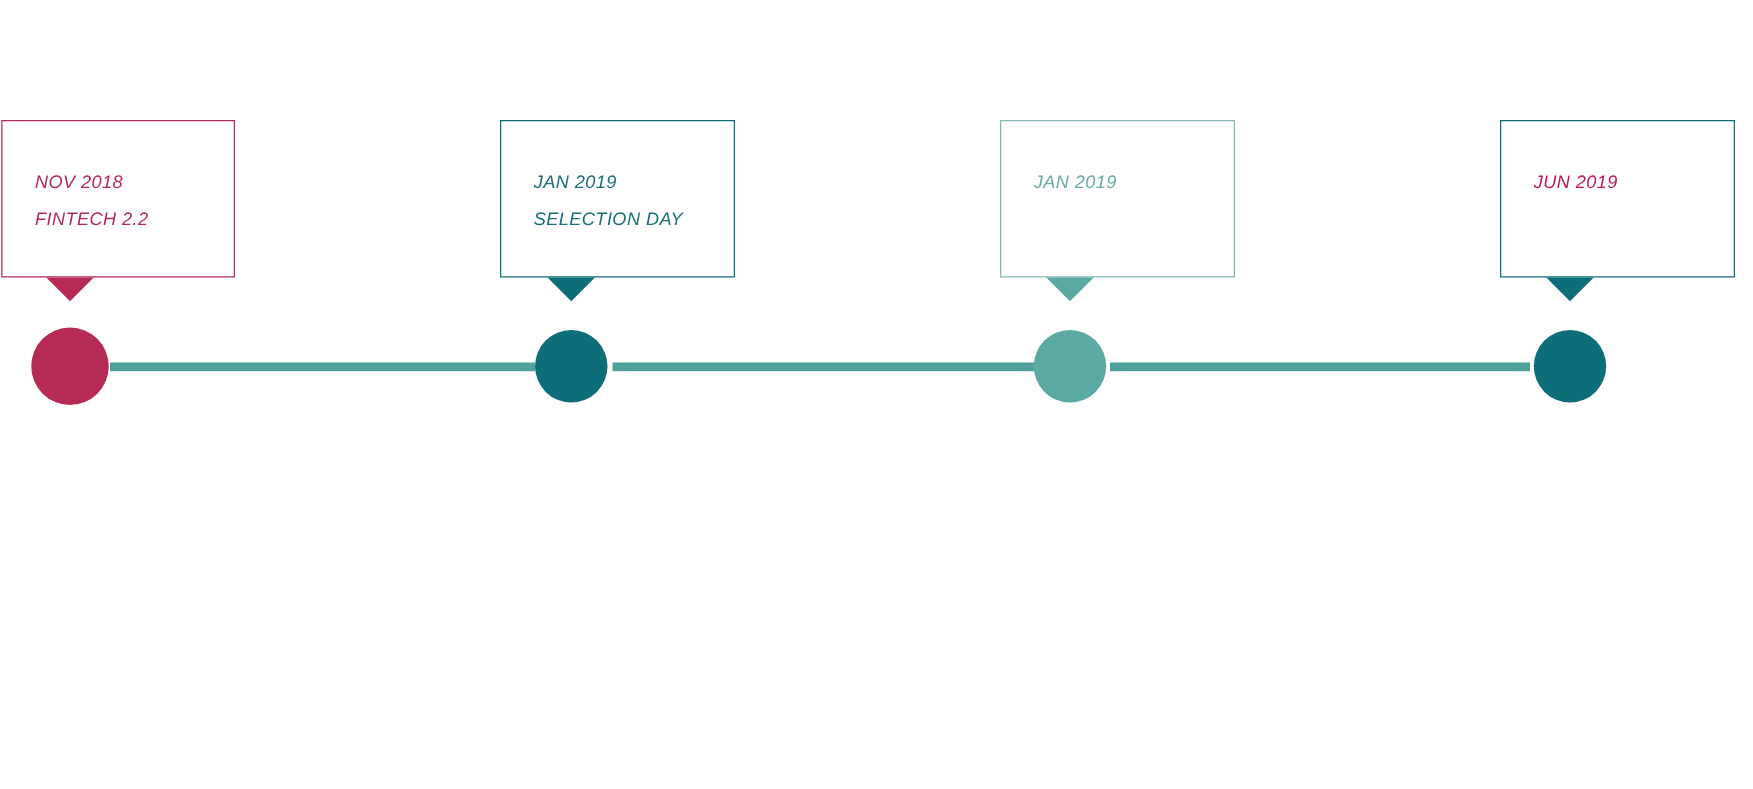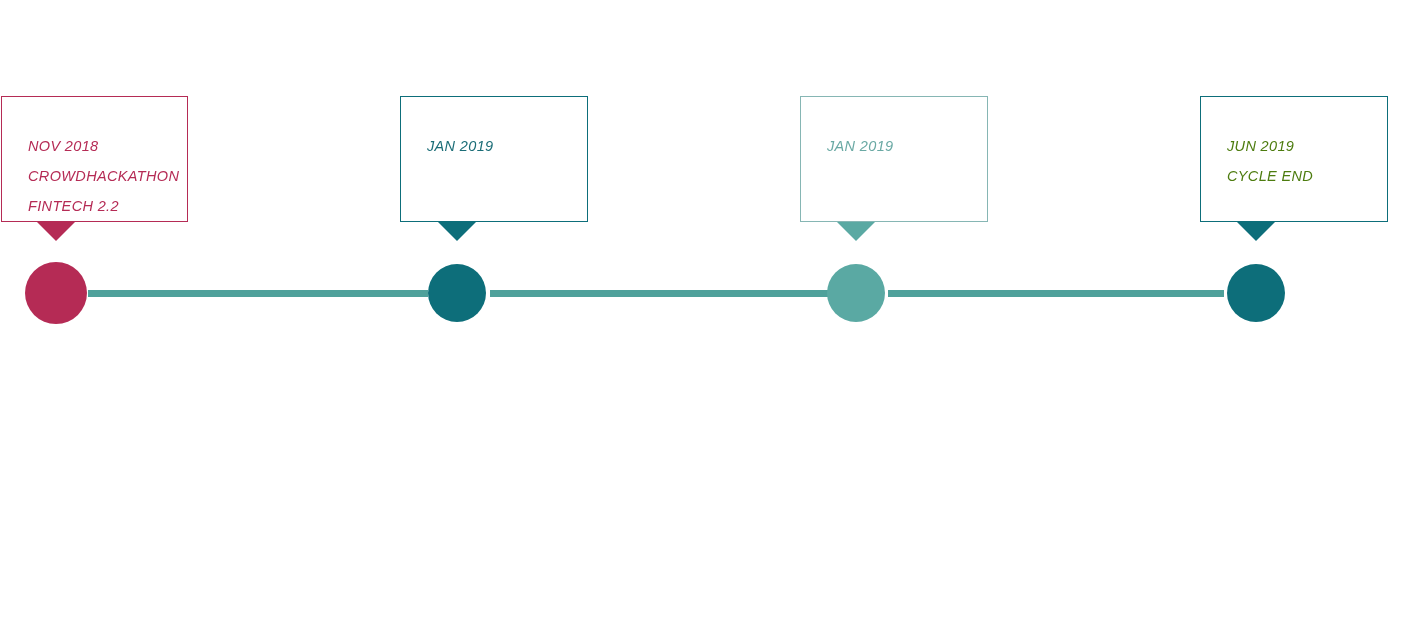--- a/index.html
+++ b/index.html
@@ -67,51 +67,50 @@
   }
 
   
   .v-crimson { border-color: #b52b55; }
   .v-crimson .card-line { color: #b52b55; }
   .v-teal-dark { border-color: #0d6e7a; }
   .v-teal-dark .card-line { color: #1b6d77; }
   .v-teal-light { border-color: #86b6b4; }
   .v-teal-light .card-line { color: #6aa9a4; }
   .v-teal-muted { border-color: #0d6e7a; }
-  .v-teal-muted .card-line { color: #4d7c0f; }
+  .v-teal-muted .card-line { color: #be185d; }
 </style>
 </head>
 <body>
 
 <div id="timeline-root">
   <div id="axis-layer">
       <div class="timeline-axis" style="left: 88px; width: 340px; top: 289.5px; height: 7px; background: rgb(79, 161, 155);"></div>
       <div class="timeline-axis" style="left: 490px; width: 338px; top: 289.5px; height: 7px; background: rgb(79, 161, 155);"></div>
       <div class="timeline-axis" style="left: 888px; width: 336px; top: 289.5px; height: 7px; background: rgb(79, 161, 155);"></div>
     </div>
   <div id="node-layer">
       <div class="timeline-node" style="width: 62px; height: 62px; left: 25px; top: 262px; background: rgb(181, 43, 85);"></div>
       <div class="timeline-node" style="width: 58px; height: 58px; left: 428px; top: 264px; background: rgb(13, 110, 122);"></div>
       <div class="timeline-node" style="width: 58px; height: 58px; left: 827px; top: 264px; background: rgb(90, 169, 163);"></div>
       <div class="timeline-node" style="width: 58px; height: 58px; left: 1227px; top: 264px; background: rgb(13, 110, 122);"></div>
     </div>
   <div id="card-layer">
       <div class="milestone-card v-crimson" style="left: 1px; top: 96px; width: 187px; height: 126px;">
         <span class="card-line">NOV 2018</span>
-        <span class="card-line">CROWDHACKATHON</span>
         <span class="card-line">FINTECH 2.2</span>
       </div>
       <div class="card-pointer" style="left: 37px; top: 222px; border-top-color: rgb(181, 43, 85);"></div>
       <div class="milestone-card v-teal-dark" style="left: 400px; top: 96px; width: 188px; height: 126px;">
         <span class="card-line">JAN 2019</span>
+        <span class="card-line">SELECTION DAY</span>
       </div>
       <div class="card-pointer" style="left: 438px; top: 222px; border-top-color: rgb(13, 110, 122);"></div>
       <div class="milestone-card v-teal-light" style="left: 800px; top: 96px; width: 188px; height: 126px;">
         <span class="card-line">JAN 2019</span>
       </div>
       <div class="card-pointer" style="left: 837px; top: 222px; border-top-color: rgb(90, 169, 163);"></div>
       <div class="milestone-card v-teal-muted" style="left: 1200px; top: 96px; width: 188px; height: 126px;">
         <span class="card-line">JUN 2019</span>
-        <span class="card-line">CYCLE END</span>
       </div>
       <div class="card-pointer" style="left: 1237px; top: 222px; border-top-color: rgb(13, 110, 122);"></div>
     </div>
 </div>
 
 </body></html>

